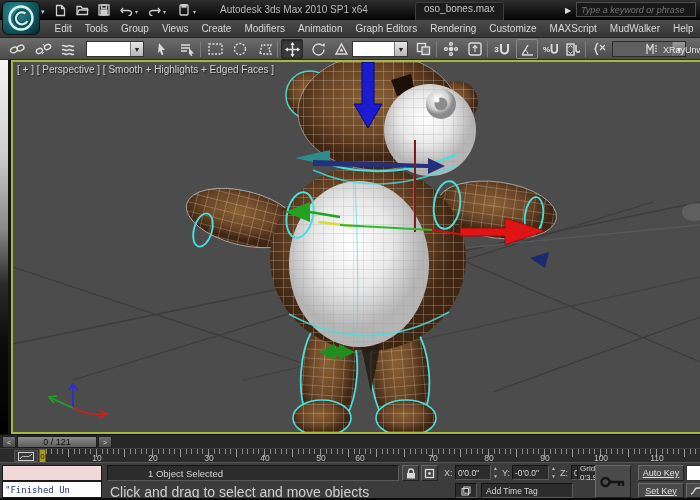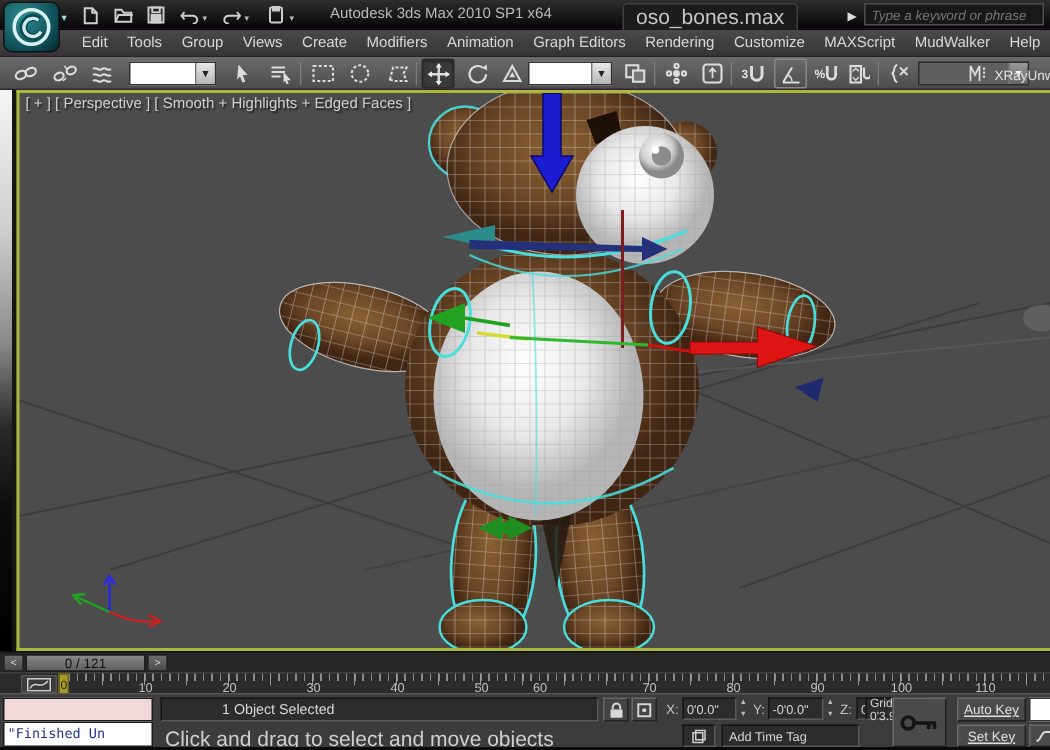--- a/index.html
+++ b/index.html
@@ -1,36 +1,36 @@
 <!DOCTYPE html>
 <html style="--viewport-border: #a9b83a; --selection-cyan: #49dede; --axis-x-red: #df1414; --axis-y-green: #21a221; --axis-z-blue: #1b1bd0; --listener-pink: #f2d9d9; --frame-marker-yellow: #a99a26;"><head>
 <meta charset="utf-8">
 <style>
   * { margin:0; padding:0; box-sizing:border-box; }
   html,body { background:#000; }
   #app {
     position:relative; width:700px; height:500px; overflow:hidden;
-    font-family:"Liberation Sans", sans-serif; background:#a21caf;
+    font-family:"Liberation Sans", sans-serif; background:#0369a1;
     -webkit-font-smoothing:antialiased;
   }
   .abs { position:absolute; }
 
   
   #title-bar { left:0; top:0; width:700px; height:20px;
     background:linear-gradient(#2e2e2e,#060606); border-bottom:1px solid #000; }
   #app-logo { left:2px; top:1px; width:38px; height:34px; z-index:30;
     background:radial-gradient(circle at 35% 30%, #2e8d90, #0d4a52 70%, #06262b);
     border:1px solid #111; border-radius:6px; display:flex; align-items:center; justify-content:center; }
   #logo-caret { left:41px; top:8px; color:#9adfe2; font-size:7px; z-index:30; }
   .qat { top:3px; width:16px; height:14px; display:flex; align-items:center; justify-content:center; }
   .qat svg { stroke:#cfcfcf; fill:none; stroke-width:1.3; }
   .qat-caret { top:8px; color:#bbb; font-size:6px; }
   #title-text { top:4px; left:220px; color:#b9b9b9; font-size:10px; }
   #file-pill { top:2px; left:415px; height:31px; padding:0 8px; background:#1c1c1c;
-    border:1px solid #3f3f3f; border-radius:3px; color:#c5c5c5; font-size:14px; }
+    border:1px solid #3f3f3f; border-radius:3px; color:#c5c5c5; font-size:10px; }
   #search-arrow { left:565px; top:6px; color:#ddd; font-size:8px; }
   #search-box { left:576px; top:2px; width:120px; height:15px; background:#181818;
     border:1px solid #4e4e4e; color:#8a8a8a; font-size:9px; font-style:italic; padding:0 4px; outline:none; }
 
   
   #menu-bar { left:0; top:20px; width:700px; height:18px;
     background:linear-gradient(#4a4a4a,#353535); border-bottom:1px solid #222;
     display:flex; align-items:center; padding-left:48px; }
   .menu-item { color:#d8d8d8; font-size:10px; padding:0 6.5px; white-space:nowrap; }
 

